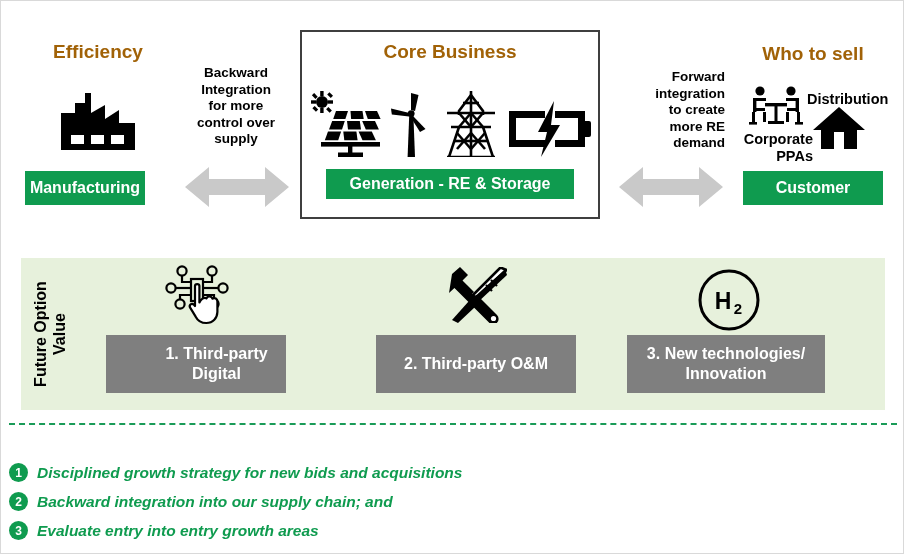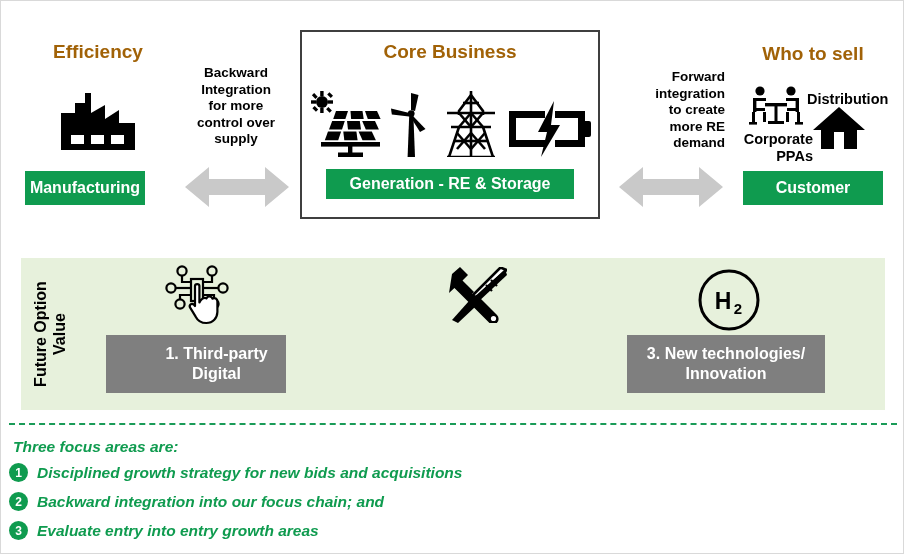--- a/index.html
+++ b/index.html
@@ -385,45 +385,47 @@
         <circle cx="44.5" cy="51.5" r="2.6" fill="#fff"></circle>
         <path d="M56 2 L58 8 L28 36 L23 32 Z"></path>
         <path d="M52 0 L56 2 L26 29 L23 27 Z" fill="#fff"></path>
         <path d="M51.5 0.5 L57.5 3 L29 31.5 L23.5 28.5 Z" fill="none" stroke="#000" stroke-width="2.6"></path>
         <path d="M37 18 L43 24" stroke="#000" stroke-width="2.2"></path>
         <path d="M42 13 L48 19" stroke="#000" stroke-width="2.2"></path>
         <path d="M20 34 L3 53 L9 56 L26 40 Z"></path>
       </g>
     </svg>
   </div>
+  <div class="opt-box" id="opt2-box">
+    <span>2. Third-party O&amp;M</span>
+  </div>
 
   <div class="opt-icon" id="opt3-icon">
     <svg viewBox="0 0 66 62" width="66" height="62" aria-hidden="true">
       <circle cx="33" cy="31" r="29" fill="none" stroke="#000" stroke-width="3"></circle>
       <text x="27" y="40" font-family="Liberation Sans, sans-serif" font-size="23" font-weight="bold" fill="#000" text-anchor="middle">H</text>
       <text x="42" y="45" font-family="Liberation Sans, sans-serif" font-size="15" font-weight="bold" fill="#000" text-anchor="middle">2</text>
     </svg>
   </div>
   <div class="opt-box" id="opt3-box">
     <span>
       <span>3. New technologies/</span><br>
       <span>Innovation</span>
     </span>
   </div>
 
   <div class="abs" id="dashed-divider"></div>
 
-  <div class="abs" id="focus-heading">Three focus areas are:</div>
 
   <div class="focus-row" id="focus-row-1">
     <span class="focus-num">1</span>
     <span class="focus-text">Disciplined growth strategy for new bids and acquisitions</span>
   </div>
   <div class="focus-row" id="focus-row-2">
     <span class="focus-num">2</span>
-    <span class="focus-text">Backward integration into our focus chain; and</span>
+    <span class="focus-text">Backward integration into our supply chain; and</span>
   </div>
   <div class="focus-row" id="focus-row-3">
     <span class="focus-num">3</span>
     <span class="focus-text">Evaluate entry into entry growth areas</span>
   </div>
 
 </div>
 
 </body></html>

